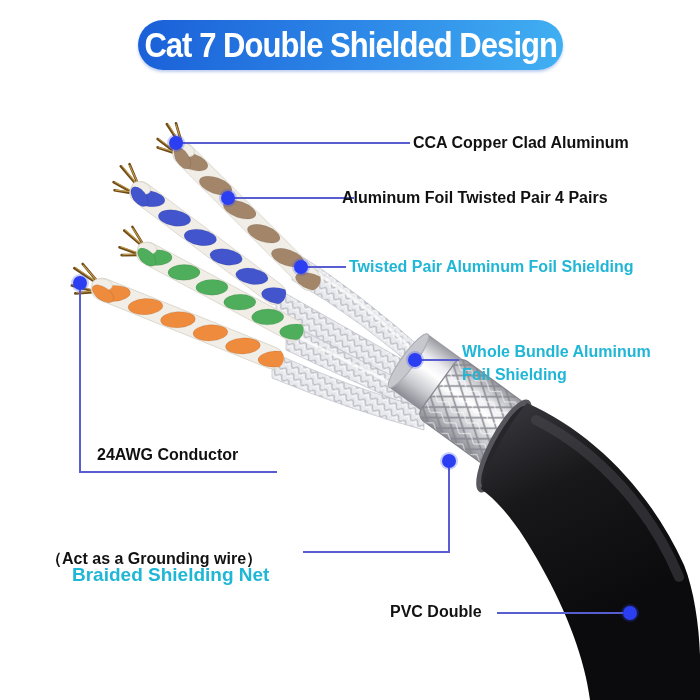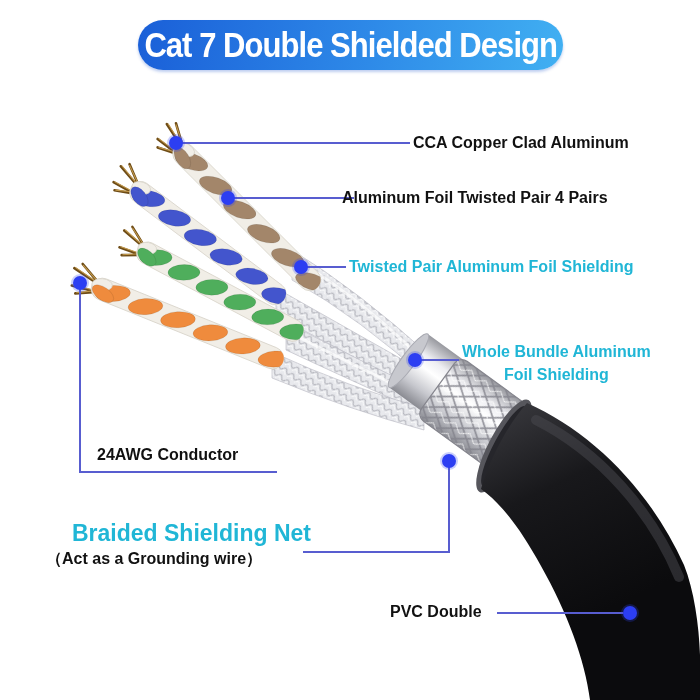--- a/index.html
+++ b/index.html
@@ -9,22 +9,22 @@
   
   .banner{position:absolute;left:138px;top:20px;width:425px;height:50px;border-radius:25px;
           background:linear-gradient(100deg,var(--banner-gradient-start) 0%,var(--banner-gradient-mid) 55%,var(--banner-gradient-end) 100%);
           display:flex;align-items:center;justify-content:flex-end;
           box-shadow:0 2px 3px rgba(20,80,200,.28);}
   .banner span{color:var(--banner-text);font-size:32px;font-weight:bold;letter-spacing:-1px;
           display:inline-block;transform:scale(.97,1.1);white-space:nowrap;}
   
   .lbl{position:absolute;font-weight:bold;font-size:16px;color:var(--label-text);white-space:nowrap;}
   .lbl.cyan{color:var(--highlight-text);}
-  #lbl-bundle{line-height:23px;text-align:center;}
-  #lbl-braided{font-size:23px;}
+  #lbl-bundle{line-height:23px;}
+  #lbl-braided{font-size:19px;margin-top:44px;}
   
   .leader{stroke:var(--leader-line);stroke-width:2;fill:none;}
   .ldot{fill:var(--leader-dot);}
   .ldot-halo{fill:var(--leader-dot);opacity:.25;}
   .pair-base{fill:var(--wire-white);stroke:#d8d4ca;stroke-width:.8;}
   .tw{fill:currentColor;stroke:rgba(0,0,0,.14);stroke-width:.6;}
   .cu-d{stroke:var(--copper-dark);stroke-width:2.6;stroke-linecap:round;fill:none;}
   .cu-l{stroke:var(--copper-light);stroke-width:1.1;stroke-linecap:round;fill:none;}
   .strip{fill:url(#foilPat);stroke:#b5b6bf;stroke-width:.6;}
 </style>

